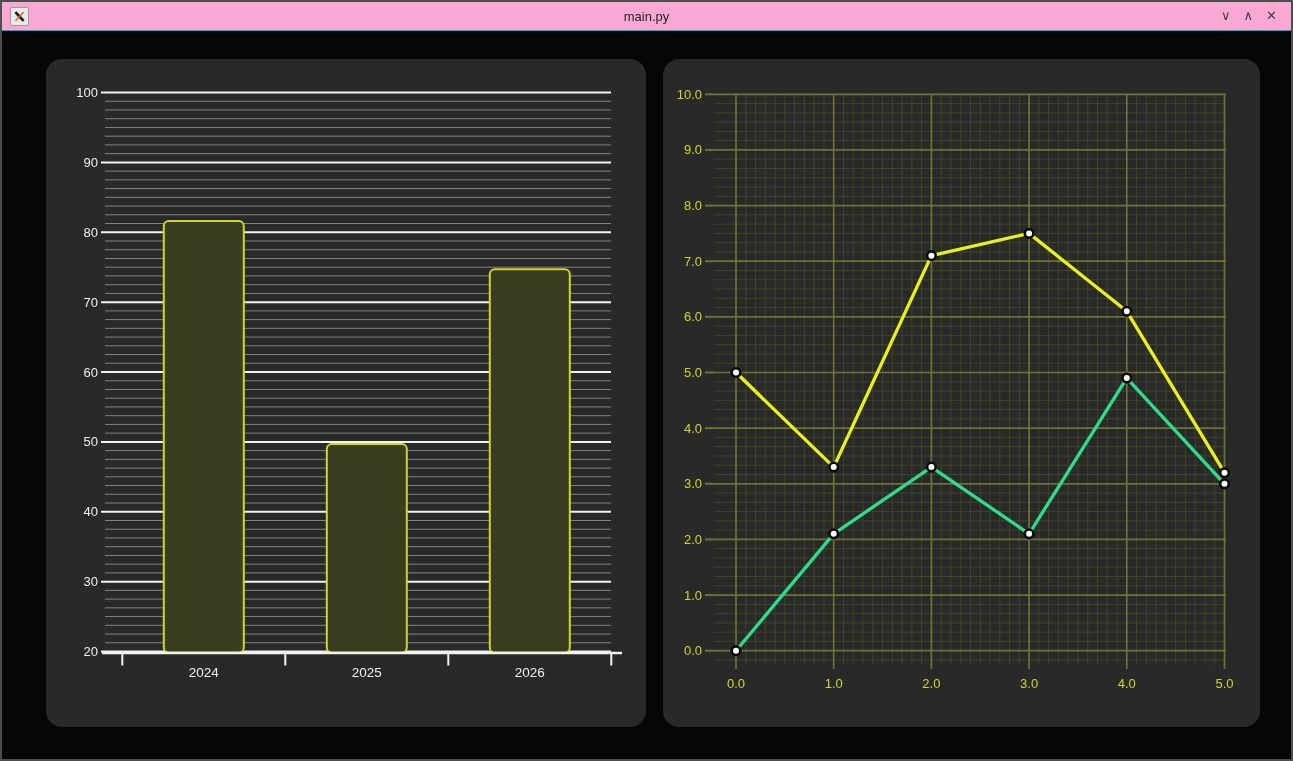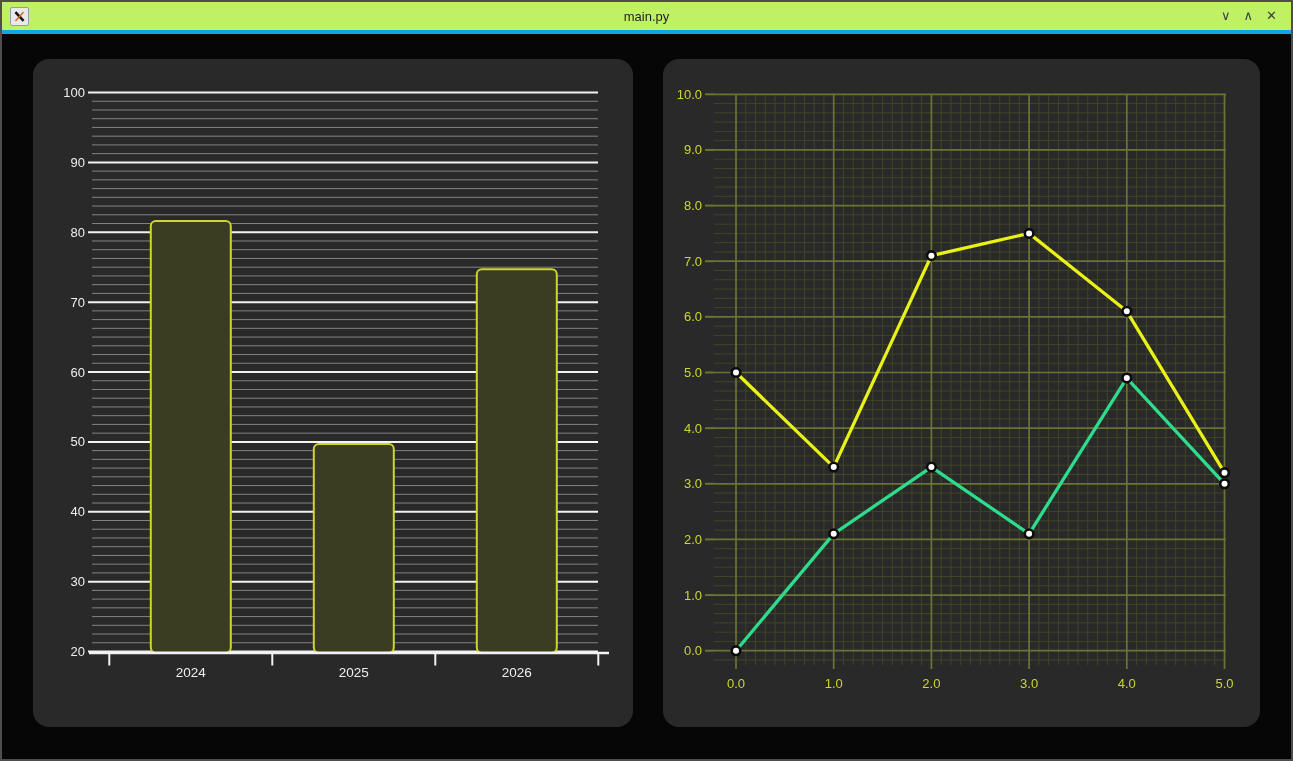--- a/index.html
+++ b/index.html
@@ -1,26 +1,26 @@
 <!DOCTYPE html>
 <html><head>
 <meta charset="utf-8">
 <style>
   html,body{margin:0;padding:0;background:#161616;font-family:"Liberation Sans",sans-serif;}
   .window{position:relative;width:1293px;height:761px;box-sizing:border-box;
           border:2px solid #4e4e4e;background:#060606;overflow:hidden;}
-  .titlebar{position:relative;height:28px;background:#bef264;border-bottom:4px solid #0ea5e9;
+  .titlebar{position:relative;height:28px;background:#f9a8d4;border-bottom:1px solid #0ea5e9;
             display:flex;align-items:center;text-decoration:underline;}
   .app-icon{position:absolute;left:8px;top:5px;width:17px;height:17px;background:#e9e9e9;
             border:1px solid #9b9b9b;border-radius:2px;display:flex;align-items:center;justify-content:center;}
   .win-title{position:absolute;left:0;right:0;text-align:center;font-size:13px;color:#1f1f1f;}
   .controls{position:absolute;right:14px;top:0;height:28px;display:flex;align-items:center;gap:13px;}
   .controls span{font-size:13px;color:#3d3d3d;cursor:default;line-height:28px;}
   .panel{position:absolute;background:#292929;border-radius:16px;}
-  .panel.left{left:31px;top:57px;width:600px;height:668px;}
+  .panel.left{left:44px;top:57px;width:600px;height:668px;}
   .panel.right{left:661px;top:57px;width:597px;height:668px;}
   svg{display:block;}
   text{font-family:"Liberation Sans",sans-serif;}
 </style>
 </head>
 <body>
 
 <div class="window">
   <div class="titlebar">
     <span class="app-icon">

